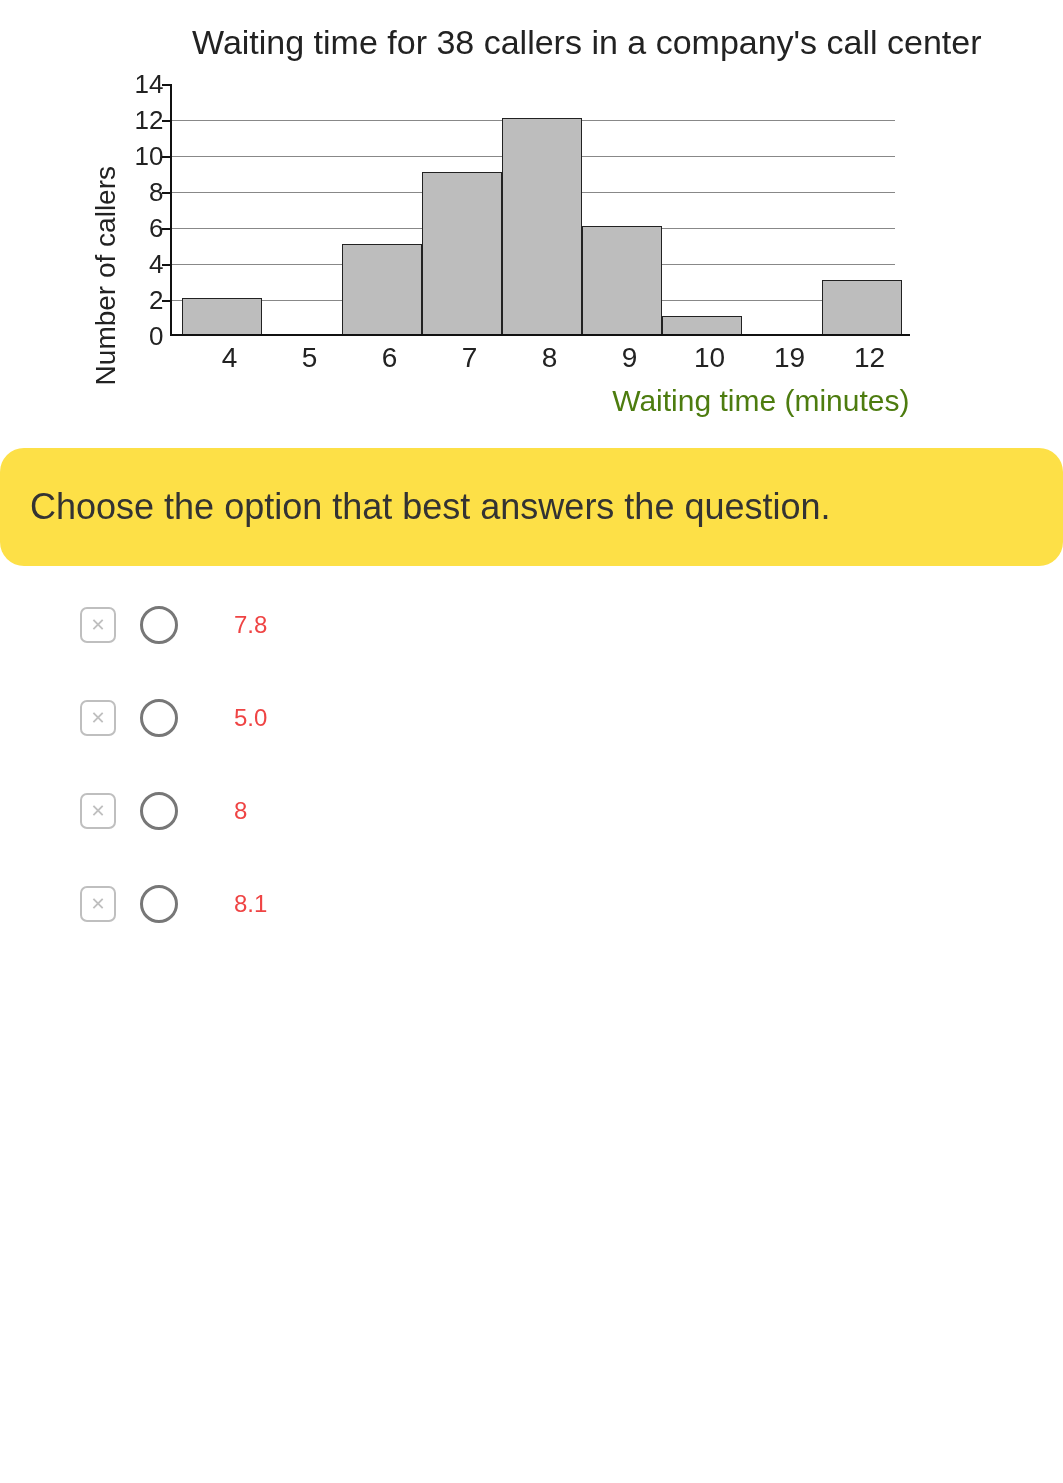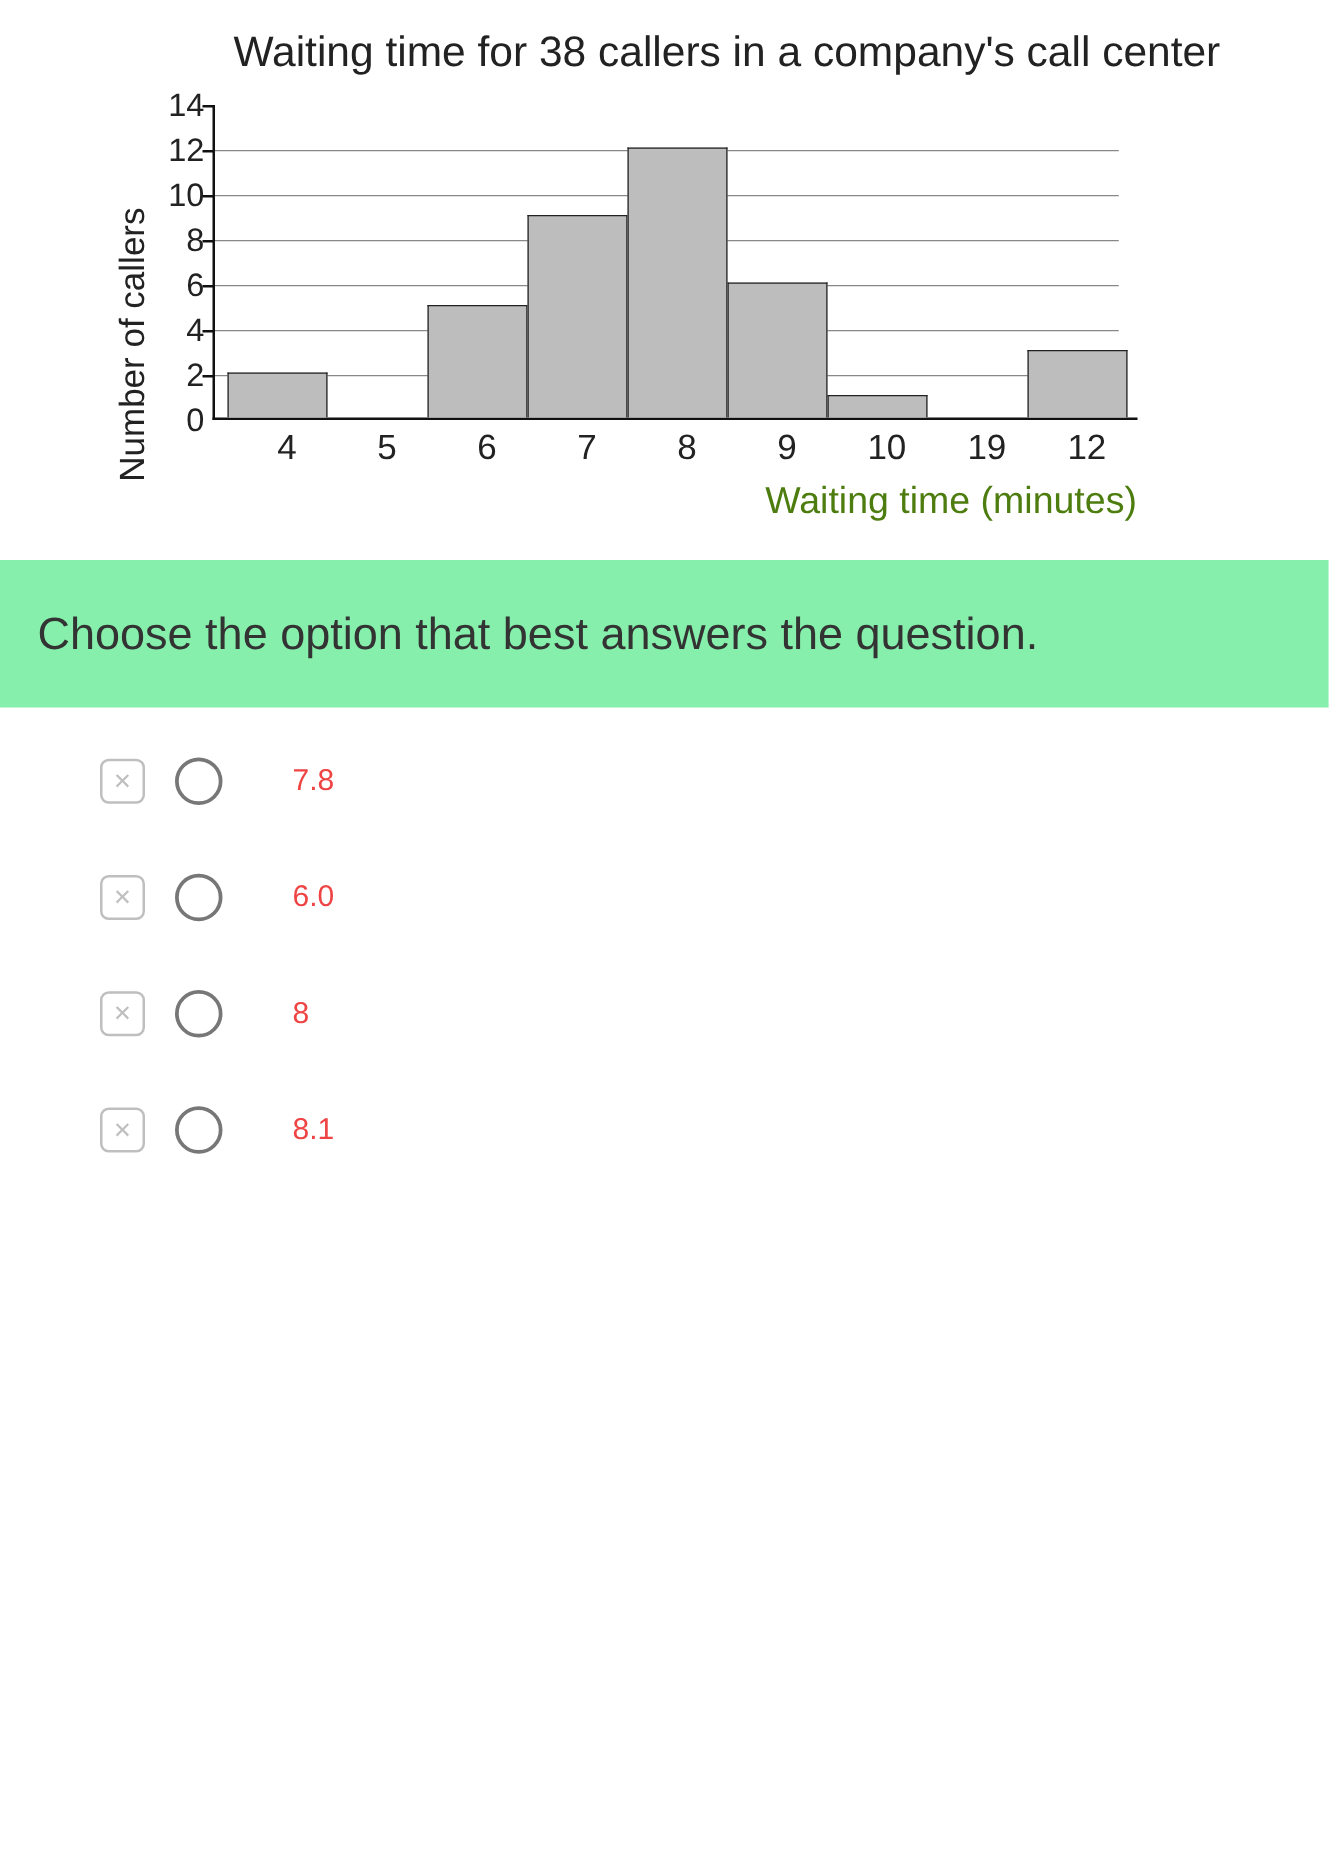--- a/index.html
+++ b/index.html
@@ -13,21 +13,21 @@
   .container {
     width: 1063px;
     padding: 20px 30px 40px 30px;
   }
   .chart-wrap {
     width: 900px;
     margin: 0 auto 30px auto;
     position: relative;
   }
   .chart-title {
-    text-align: center;
+    text-align: right;
     font-size: 34px;
     color: #222;
     margin: 0 0 20px 0;
     padding-left: 100px;
     line-height: 1.3;
   }
   .chart-body {
     display: flex;
     align-items: center;
   }
@@ -121,25 +121,26 @@
     margin-top: 10px;
     margin-left: 48px;
   }
   .question-text {
     font-size: 36px;
     color: #333;
     line-height: 1.55;
     margin: 20px 0 40px 0;
   }
   .prompt-banner {
-    background: #86efac;
+    background: #fde047;
     padding: 38px 30px;
     margin: 0 -30px 40px -30px;
     font-size: 36px;
     color: #333;
+    border-radius: 24px;
   }
   .options {
     padding-left: 50px;
   }
   .option-row {
     display: flex;
     align-items: center;
     gap: 24px;
     margin-bottom: 55px;
   }
@@ -240,21 +241,21 @@
 
   <div class="options" id="options">
       <div class="option-row">
         <div class="elim-box">✕</div>
         <div class="radio"></div>
         <div class="option-label">7.8</div>
       </div>
       <div class="option-row">
         <div class="elim-box">✕</div>
         <div class="radio"></div>
-        <div class="option-label">6.0</div>
+        <div class="option-label">5.0</div>
       </div>
       <div class="option-row">
         <div class="elim-box">✕</div>
         <div class="radio"></div>
         <div class="option-label">8</div>
       </div>
       <div class="option-row">
         <div class="elim-box">✕</div>
         <div class="radio"></div>
         <div class="option-label">8.1</div>

